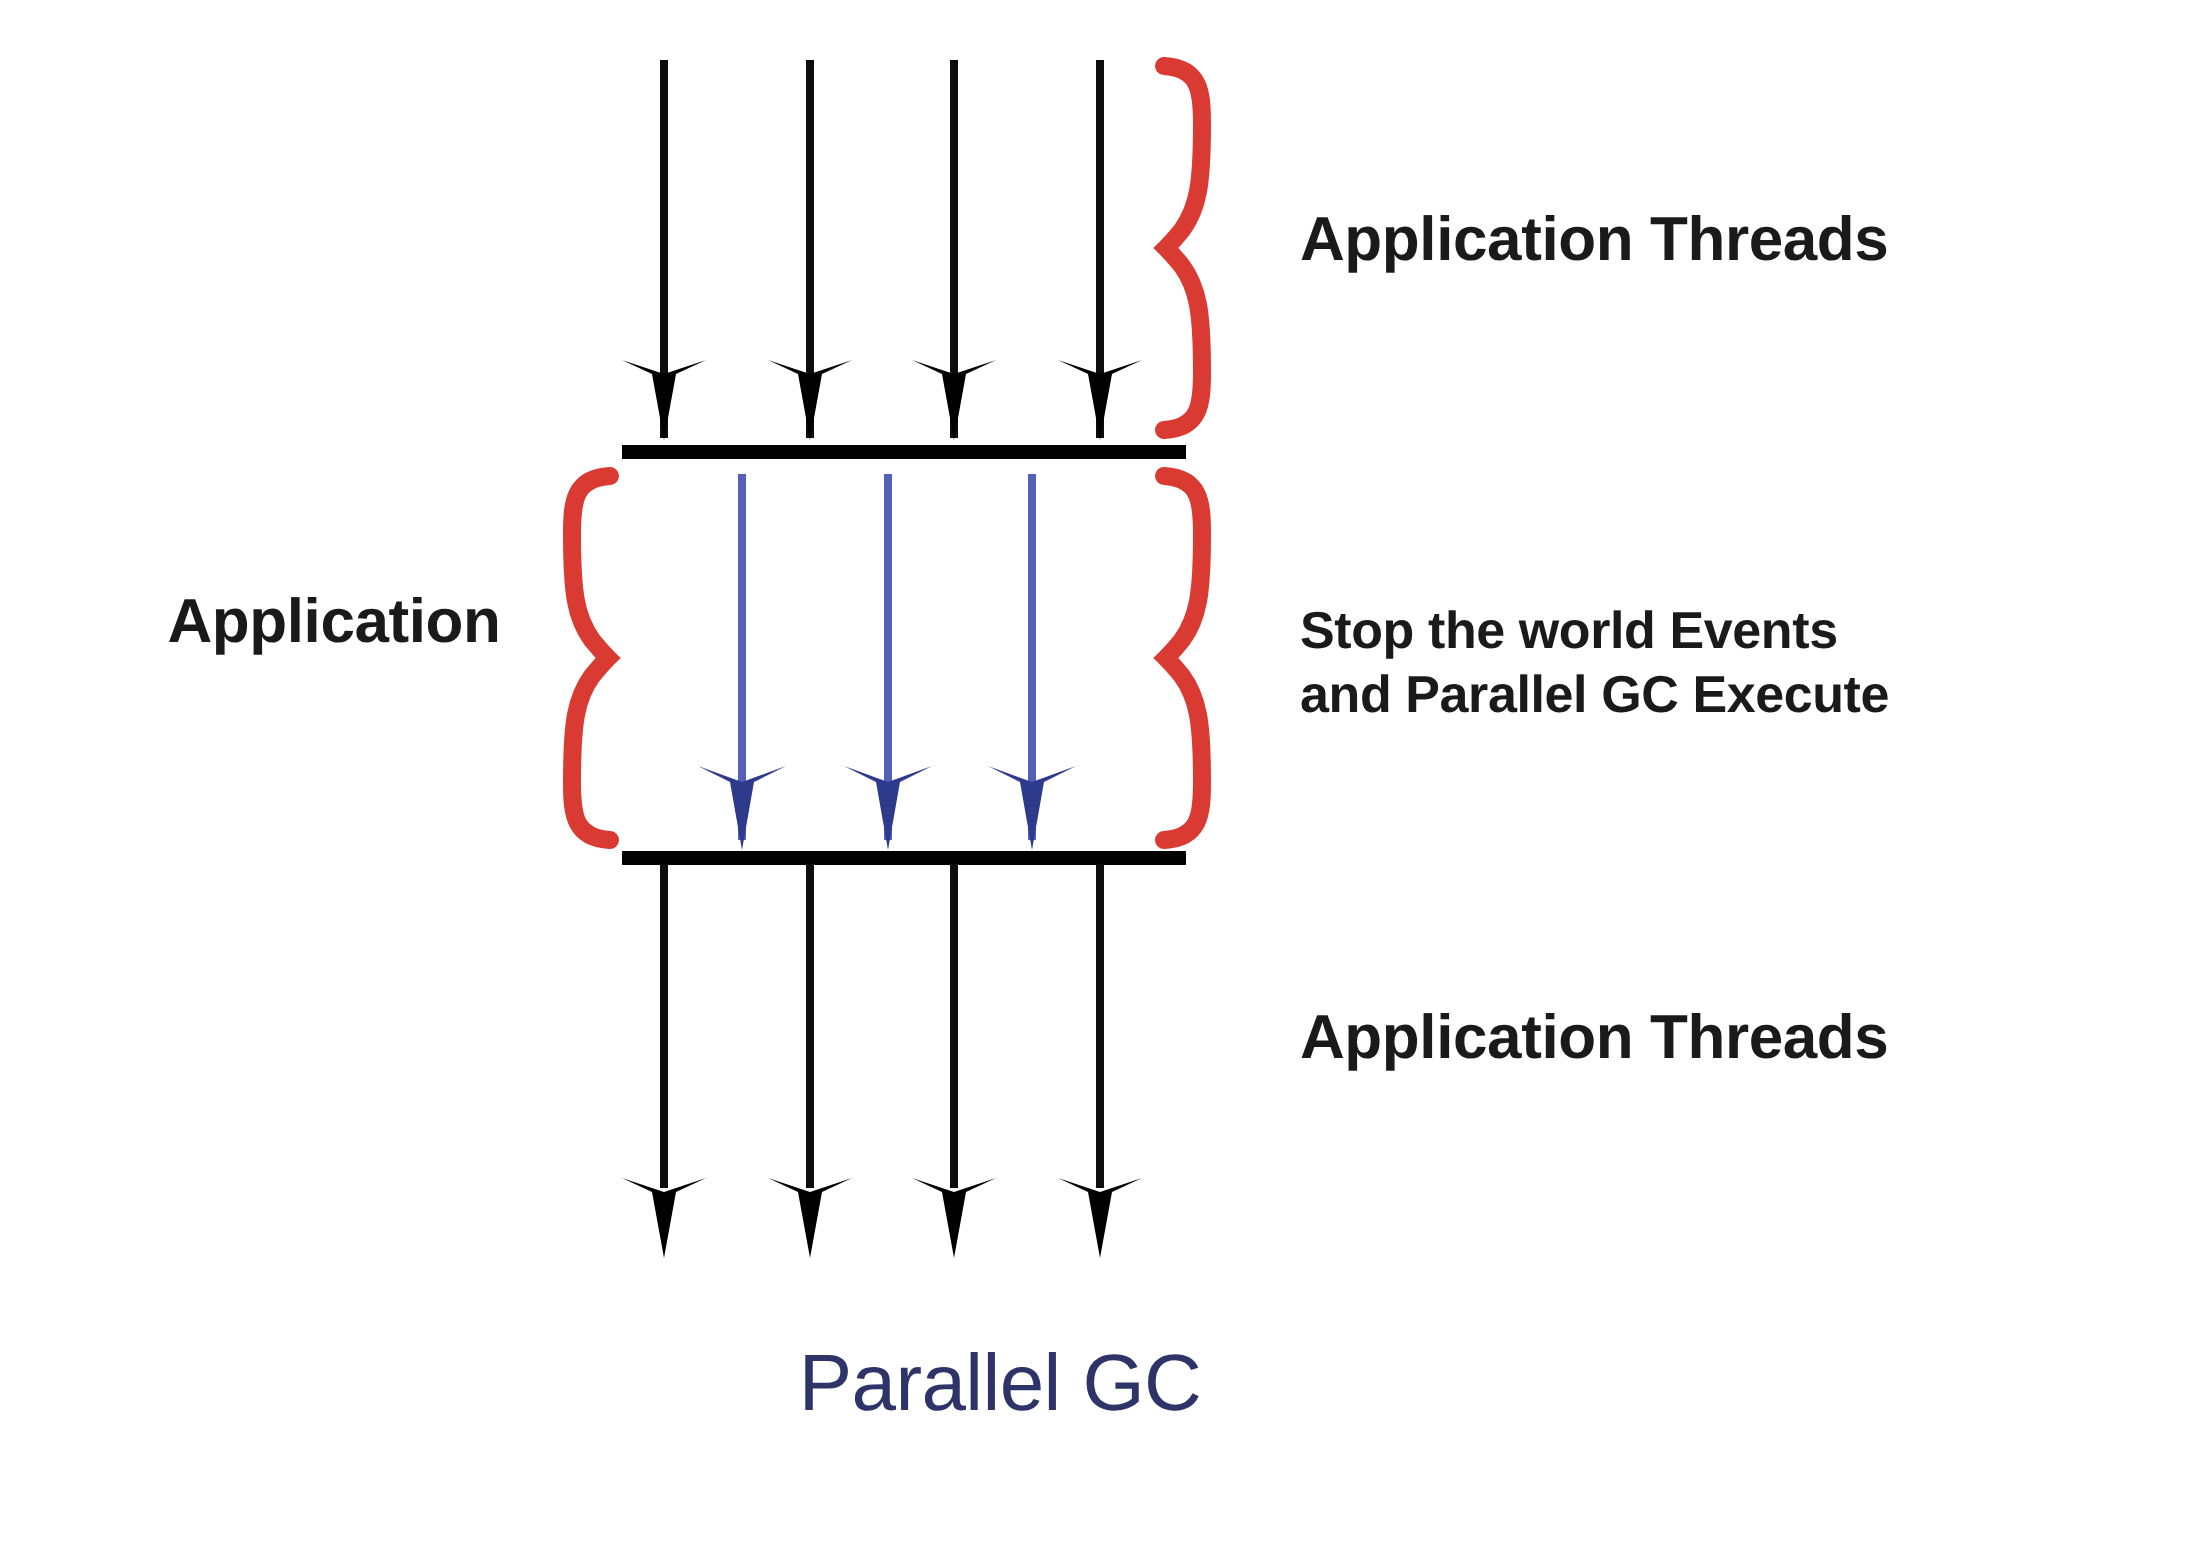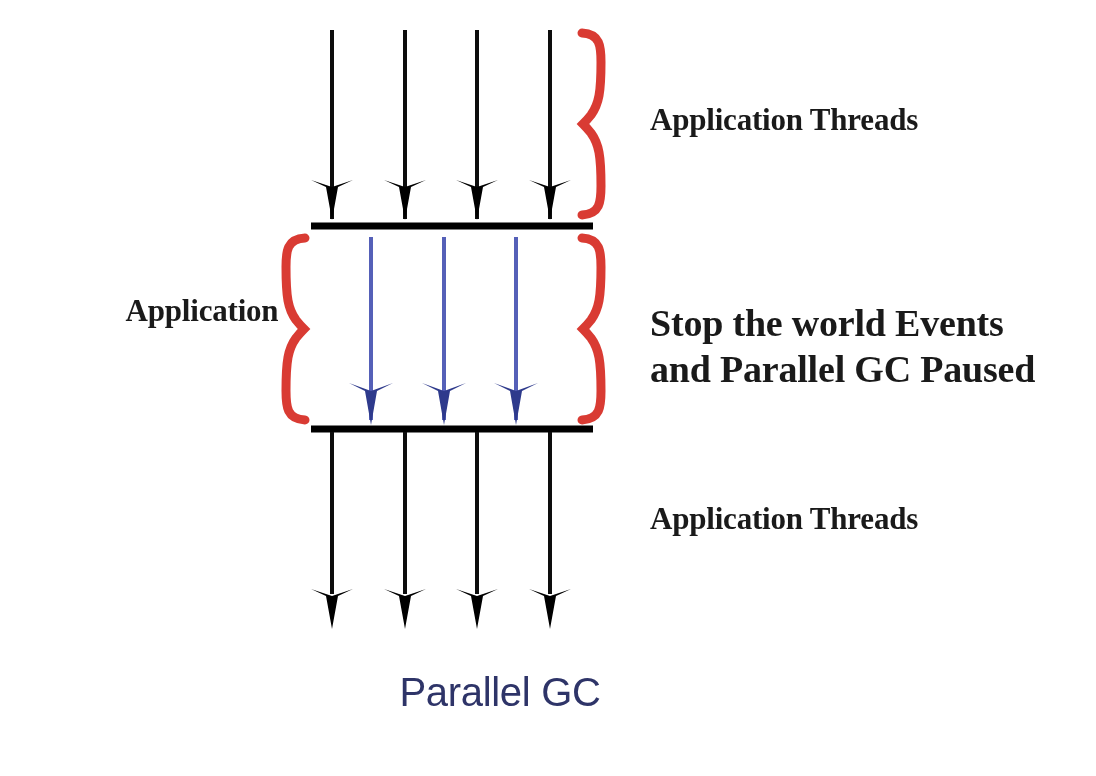--- a/index.html
+++ b/index.html
@@ -19,49 +19,48 @@
   }
   #diagram-svg {
     position: absolute;
     left: 0;
     top: 0;
     width: 1096px;
     height: 776px;
   }
   .label {
     position: absolute;
-    font-family: Liberation Serif, serif;
+    font-family: Liberation Sans, sans-serif;
     font-weight: bold;
     color: #1a1a1a;
     white-space: pre;
     line-height: 1.22;
     letter-spacing: -0.2px;
   }
   #label-app-threads-top {
     left: 650px;
     top: 101px;
     font-size: 31px;
   }
   #label-stop-the-world {
     left: 650px;
     top: 300px;
-    font-size: 38px;
+    font-size: 26px;
   }
   #label-app-threads-bottom {
     left: 650px;
     top: 500px;
     font-size: 31px;
   }
   #label-app-threads-paused {
     left: 62px;
     top: 292px;
     font-size: 31px;
     text-align: center;
     width: 210px;
-    margin-left: 35px;
   }
   #diagram-title {
     position: absolute;
     left: 0px;
     top: 670px;
     width: 1000px;
     text-align: center;
     font-family: "Liberation Sans", sans-serif;
     font-weight: normal;
     font-size: 40px;
@@ -164,21 +163,21 @@
     <path d="M 305,238 C 287,239 286,251 286,267
              C 286,297 288,309 296,320
              C 300,325 302,327 304,329
              C 302,331 300,333 296,338
              C 288,349 286,361 286,391
              C 286,407 287,419 305,420" fill="none" stroke="#d93b33" stroke-width="9" stroke-linecap="round"></path>
   </svg>
 
   <div class="label" id="label-app-threads-top">Application Threads</div>
 
-  <div class="label" id="label-stop-the-world"><span>Stop the world Events</span><br><span>and Parallel GC Paused</span></div>
+  <div class="label" id="label-stop-the-world"><span>Stop the world Events</span><br><span>and Parallel GC Execute</span></div>
 
   <div class="label" id="label-app-threads-bottom">Application Threads</div>
 
   <div class="label" id="label-app-threads-paused"><span>Application</span><br></div>
 
   <div id="diagram-title">Parallel GC</div>
 
 </div>
 
 </body></html>

